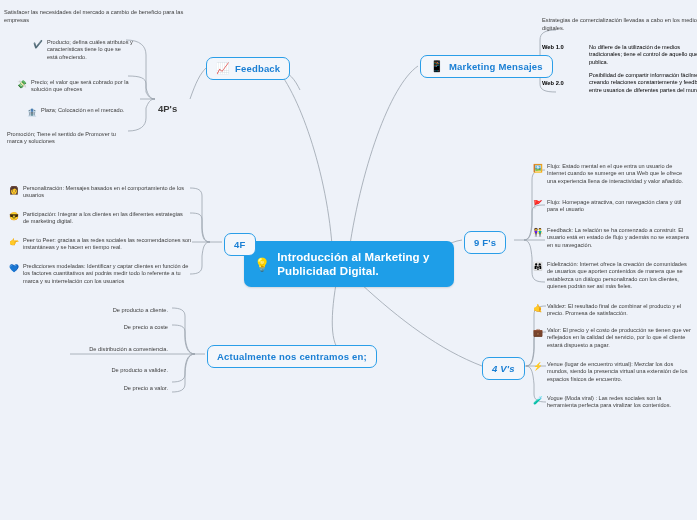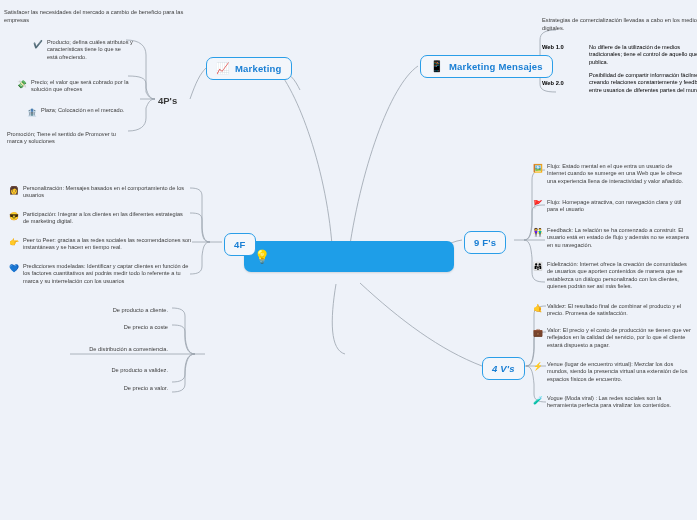--- a/index.html
+++ b/index.html
@@ -173,32 +173,34 @@
       <path d="M195,354 C188,354 186,346 185,336 L185,316 C185,310 180,308 172,308"></path>
       <path d="M195,354 C188,354 186,348 185,340 L185,332 C185,326 180,325 172,325"></path>
       <path d="M195,354 L70,354"></path>
       <path d="M195,354 C188,354 186,360 185,368 L185,374 C185,380 180,382 172,382"></path>
       <path d="M195,354 C188,354 186,362 185,372 L185,384 C185,390 180,392 172,392"></path>
     </g>
   </svg>
 
   <div class="node root-node" style="left:244px; top:241px; width:210px;">
     <span class="ic">💡</span>
+    <span class="root-label">Introducción al Marketing y
+Publicidad Digital.</span>
   </div>
 
   <div class="node" style="left:4px; top:8px; width:180px; font-size:5.7px; line-height:8px; color:#3c3c3c;">
     <span>Satisfacer las necesidades del mercado a cambio de beneficio para las empresas</span>
   </div>
 
   <div class="node branch-node" style="left:206px; top:57px;">
     <span class="ic">📈</span>
-    <span>Marketing</span>
-  </div>
-
-  <div class="node branch-plain" style="left:152px; top:92px;">
+    <span>Feedback</span>
+  </div>
+
+  <div class="node branch-plain" style="left:152px; top:100px;">
     <span>4P's</span>
   </div>
 
   <div class="node leaf" style="left:28px; top:36px; width:110px;">
     <span class="ic">✔️</span>
     <span class="tx">Producto; defina cuáles atributos y características tiene lo que se está ofreciendo.</span>
   </div>
   <div class="node leaf" style="left:12px; top:76px; width:126px;">
     <span class="ic">💸</span>
     <span class="tx">Precio; el valor que será cobrado por la solución que ofreces</span>
@@ -285,20 +287,23 @@
   </div>
   <div class="node leaf" style="left:528px; top:358px; width:168px;">
     <span class="ic">⚡</span>
     <span class="tx">Venue (lugar de encuentro virtual): Mezclar los dos mundos, siendo la presencia virtual una extensión de los espacios físicos de encuentro.</span>
   </div>
   <div class="node leaf" style="left:528px; top:392px; width:168px;">
     <span class="ic">🧪</span>
     <span class="tx">Vogue (Moda viral) : Las redes sociales son la herramienta perfecta para viralizar los contenidos.</span>
   </div>
 
+  <div class="node branch-node" style="left:207px; top:345px;">
+    <span>Actualmente nos centramos en;</span>
+  </div>
 
   <div class="node plainleaf" style="left:86px; top:304px; width:86px; text-align:right;">
     <span>De producto a cliente.</span>
   </div>
   <div class="node plainleaf" style="left:86px; top:321px; width:86px; text-align:right;">
     <span>De precio a coste</span>
   </div>
   <div class="node plainleaf" style="left:62px; top:343px; width:110px; text-align:right;">
     <span>De distribución a conveniencia.</span>
   </div>

